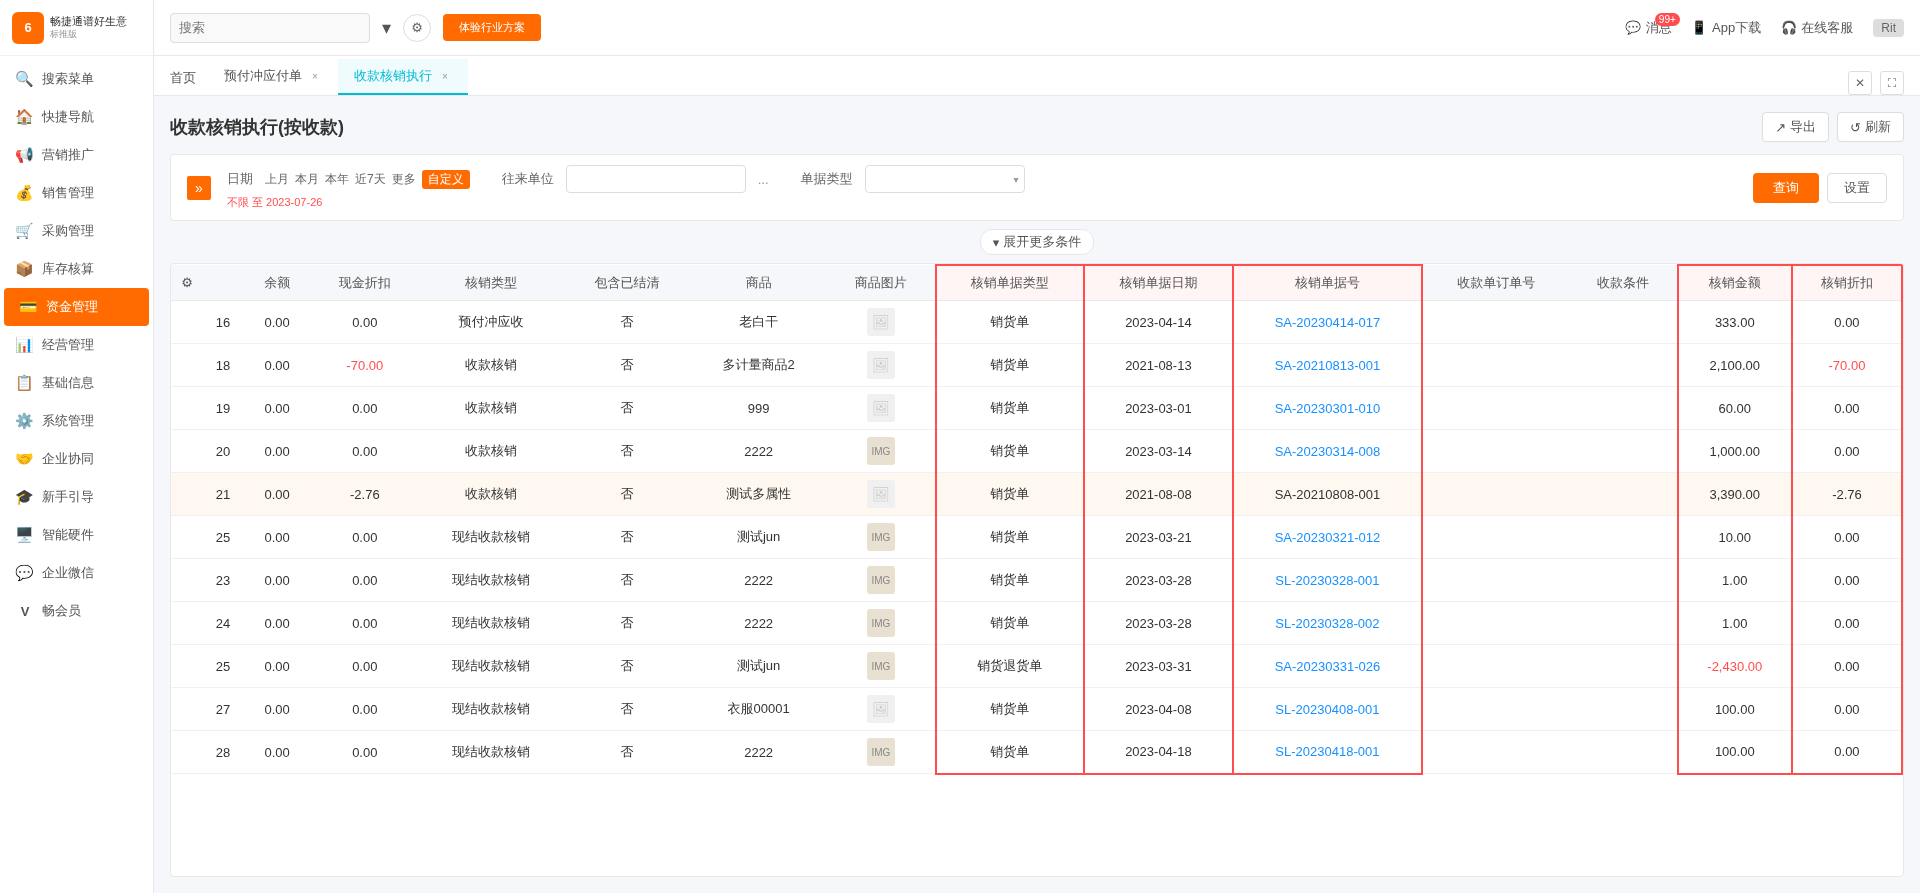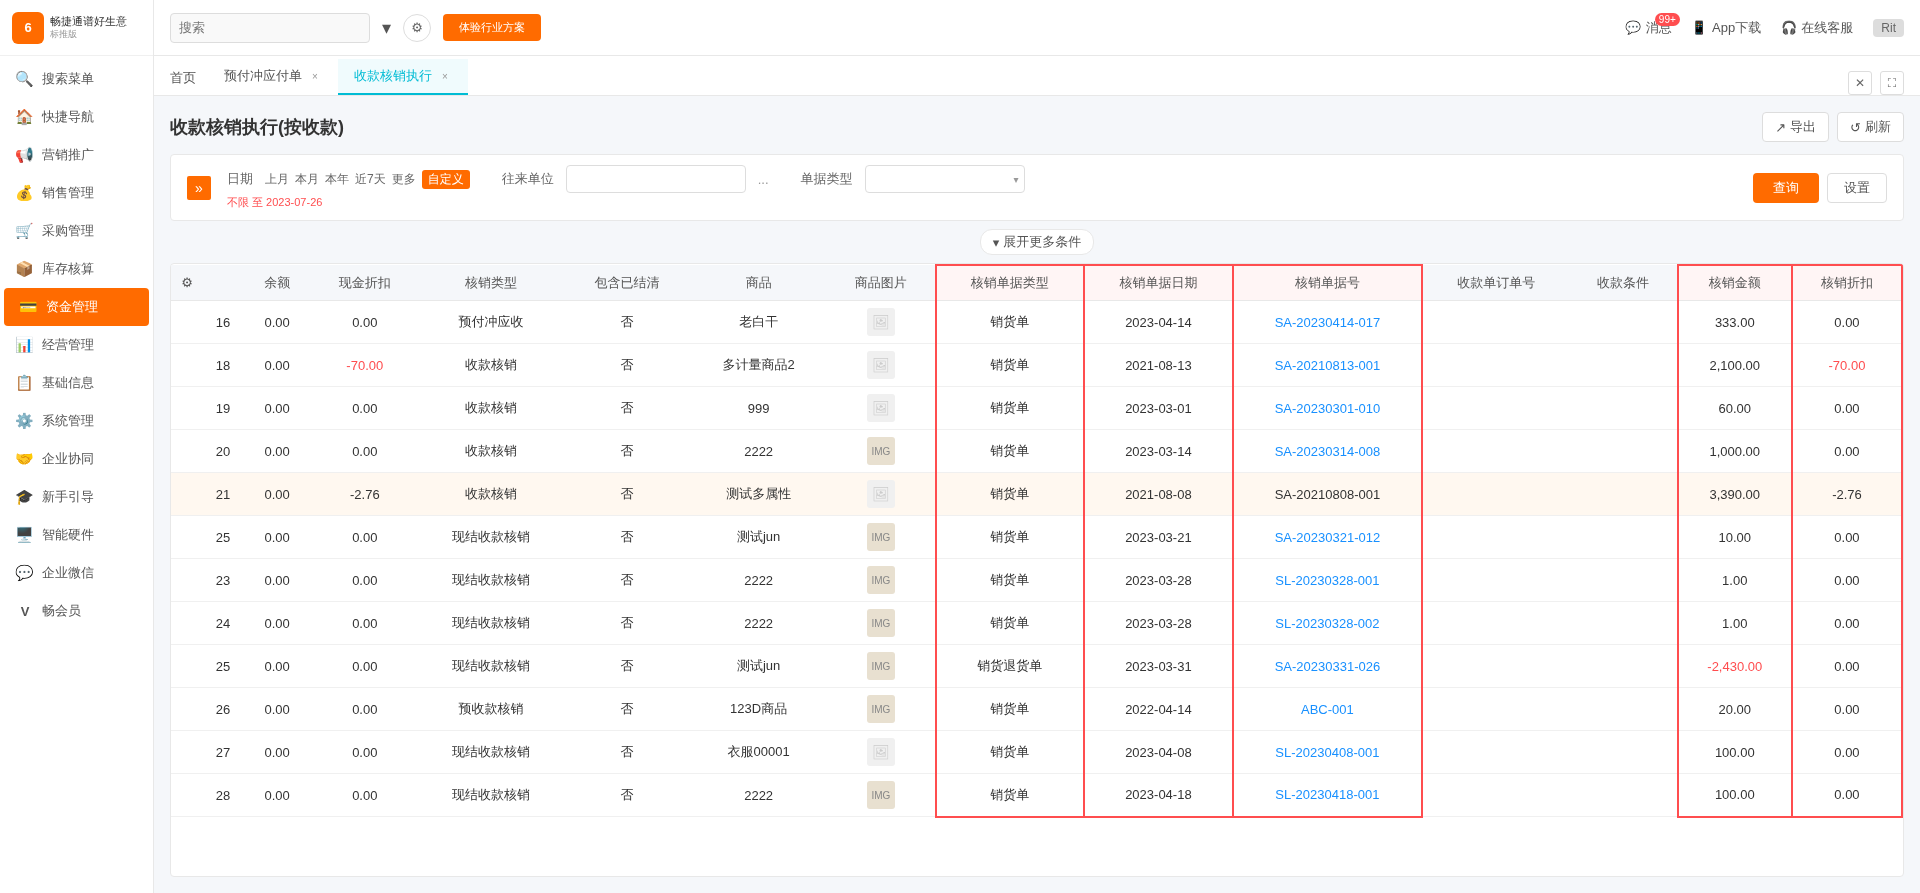--- a/index.html
+++ b/index.html
@@ -470,41 +470,20 @@
       <td style="border-left:2px solid #ff4d4f;border-right:2px solid #ff4d4f;">销货退货单</td>
       <td style="border-left:2px solid #ff4d4f;border-right:2px solid #ff4d4f;">2023-03-31</td>
       <td class="link-cell" style="border-left:2px solid #ff4d4f;border-right:2px solid #ff4d4f;">SA-20230331-026</td>
       <td></td>
       <td></td>
       <td class="red-text" style="border-left:2px solid #ff4d4f;border-right:2px solid #ff4d4f;">-2,430.00</td>
       <td class="" style="border-left:2px solid #ff4d4f;border-right:2px solid #ff4d4f;">0.00</td>
     </tr>
             <tr>
       <td></td>
-      <td>26</td>
-      <td>0.00</td>
-      <td class="">0.00</td>
-      <td>预收款核销</td>
-      <td>否</td>
-      <td>123D商品</td>
-      <td>
-                <div class="img-placeholder has-image">
-                  <span style="font-size:10px;">IMG</span>
-                </div>
-              </td>
-      <td style="border-left:2px solid #ff4d4f;border-right:2px solid #ff4d4f;">销货单</td>
-      <td style="border-left:2px solid #ff4d4f;border-right:2px solid #ff4d4f;">2022-04-14</td>
-      <td class="link-cell" style="border-left:2px solid #ff4d4f;border-right:2px solid #ff4d4f;">ABC-001</td>
-      <td></td>
-      <td></td>
-      <td class="" style="border-left:2px solid #ff4d4f;border-right:2px solid #ff4d4f;">20.00</td>
-      <td class="" style="border-left:2px solid #ff4d4f;border-right:2px solid #ff4d4f;">0.00</td>
-    </tr>
-            <tr>
-      <td></td>
       <td>27</td>
       <td>0.00</td>
       <td class="">0.00</td>
       <td>现结收款核销</td>
       <td>否</td>
       <td>衣服00001</td>
       <td>
                 <div class="img-placeholder">
                   <span style="font-size:14px;color:#ccc;">🖼</span>
                 </div>

